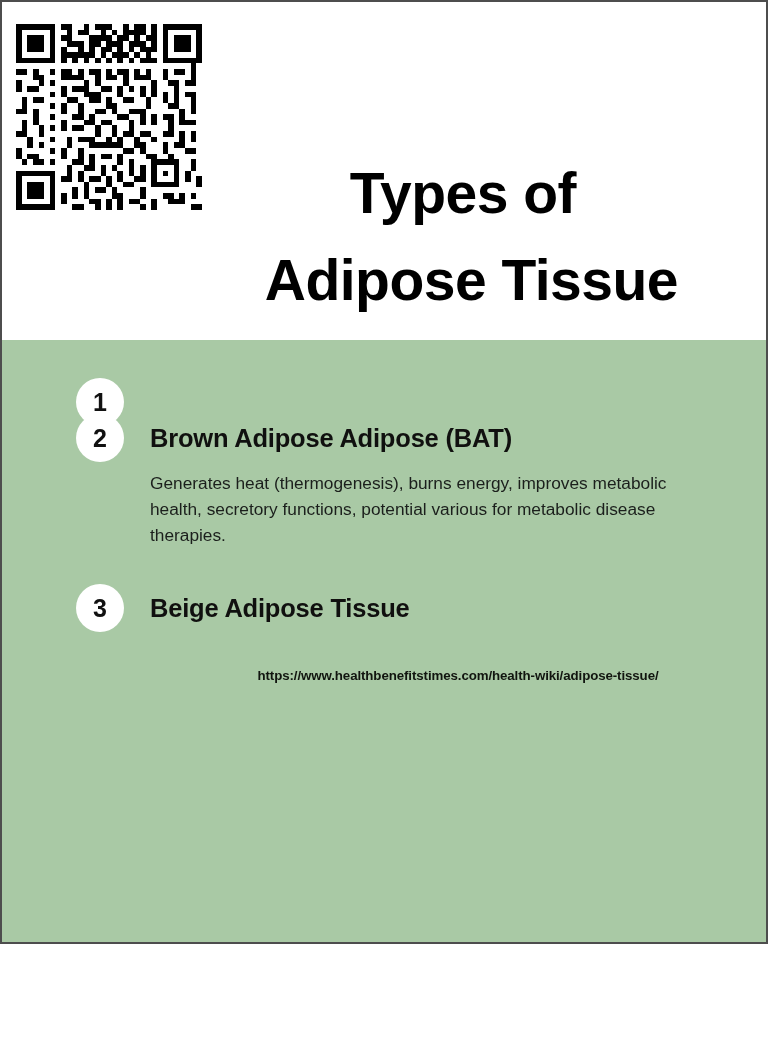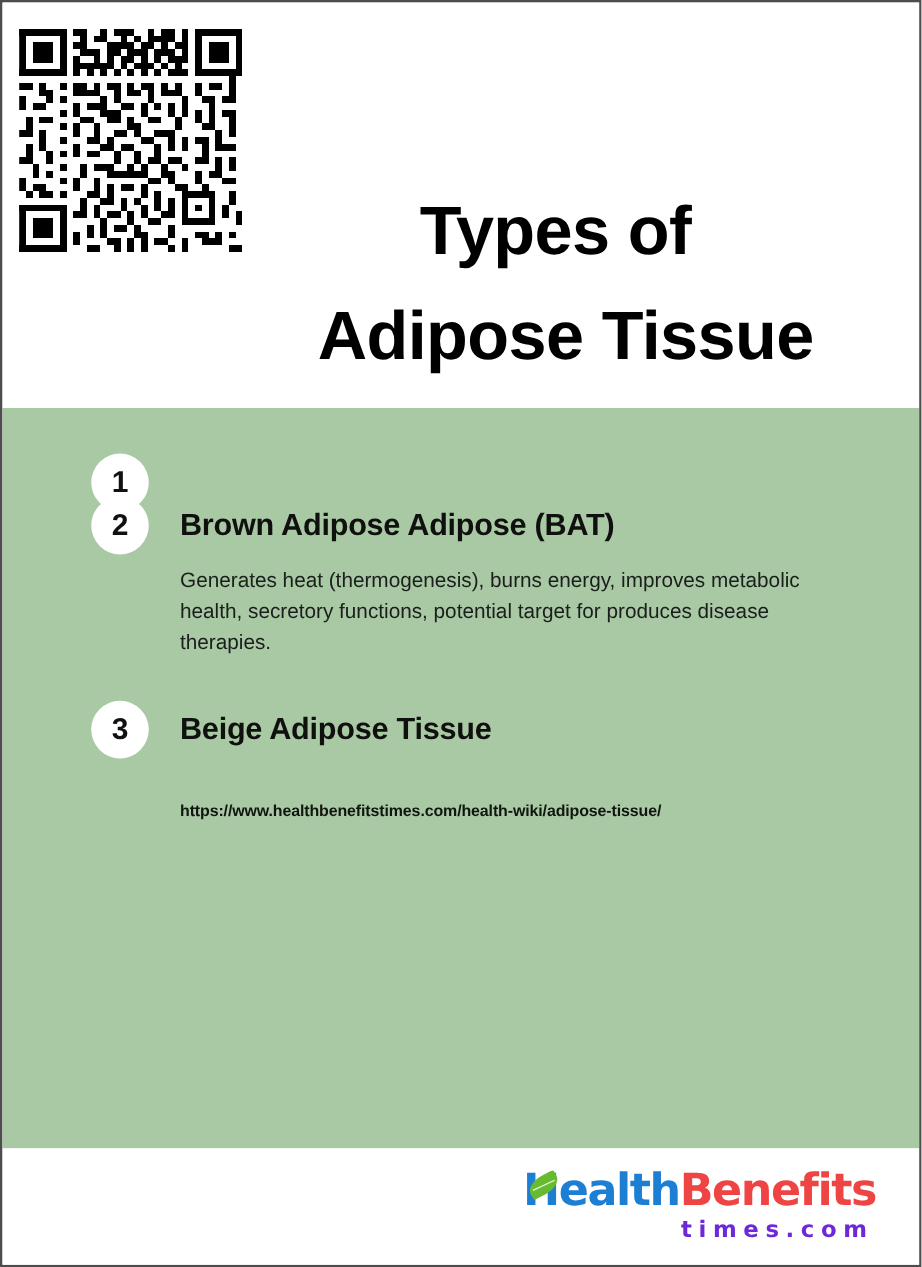--- a/index.html
+++ b/index.html
@@ -7,21 +7,21 @@
     margin: 0;
     padding: 0;
     background: #ffffff;
   }
   body {
     font-family: "Liberation Sans", sans-serif;
   }
   .poster {
     position: relative;
     width: 768px;
-    height: 1056px;
+    height: 944px;
     box-sizing: border-box;
     border: 2px solid #4d4d4d;
     background: #ffffff;
     overflow: hidden;
   }
 
   
   .header {
     position: relative;
     height: 338px;
@@ -108,20 +108,21 @@
     max-width: 545px;
   }
 
   .source-url {
     margin: 24px 0 0 0;
     padding-left: 148px;
     font-size: 13.3px;
     font-weight: bold;
     color: #11150f;
     letter-spacing: -0.1px;
+    text-align: center;
   }
 
   
   .footer {
     position: relative;
     height: 97px;
     background: #ffffff;
   }
   .logo {
     position: absolute;
@@ -408,21 +409,21 @@
   <div class="green-band">
 
     <div class="item">
       <div class="item-num">1</div>
     </div>
 
     <div class="item">
       <div class="item-num">2</div>
       <div class="item-body">
         <h2 class="item-title">Brown Adipose Adipose (BAT)</h2>
-        <p class="item-desc">Generates heat (thermogenesis), burns energy, improves metabolic health, secretory functions, potential target for produces disease therapies.</p>
+        <p class="item-desc">Generates heat (thermogenesis), burns energy, improves metabolic health, secretory functions, potential various for metabolic disease therapies.</p>
       </div>
     </div>
 
     <div class="item">
       <div class="item-num">3</div>
       <div class="item-body">
         <h2 class="item-title">Beige Adipose Tissue</h2>
       </div>
     </div>
 

